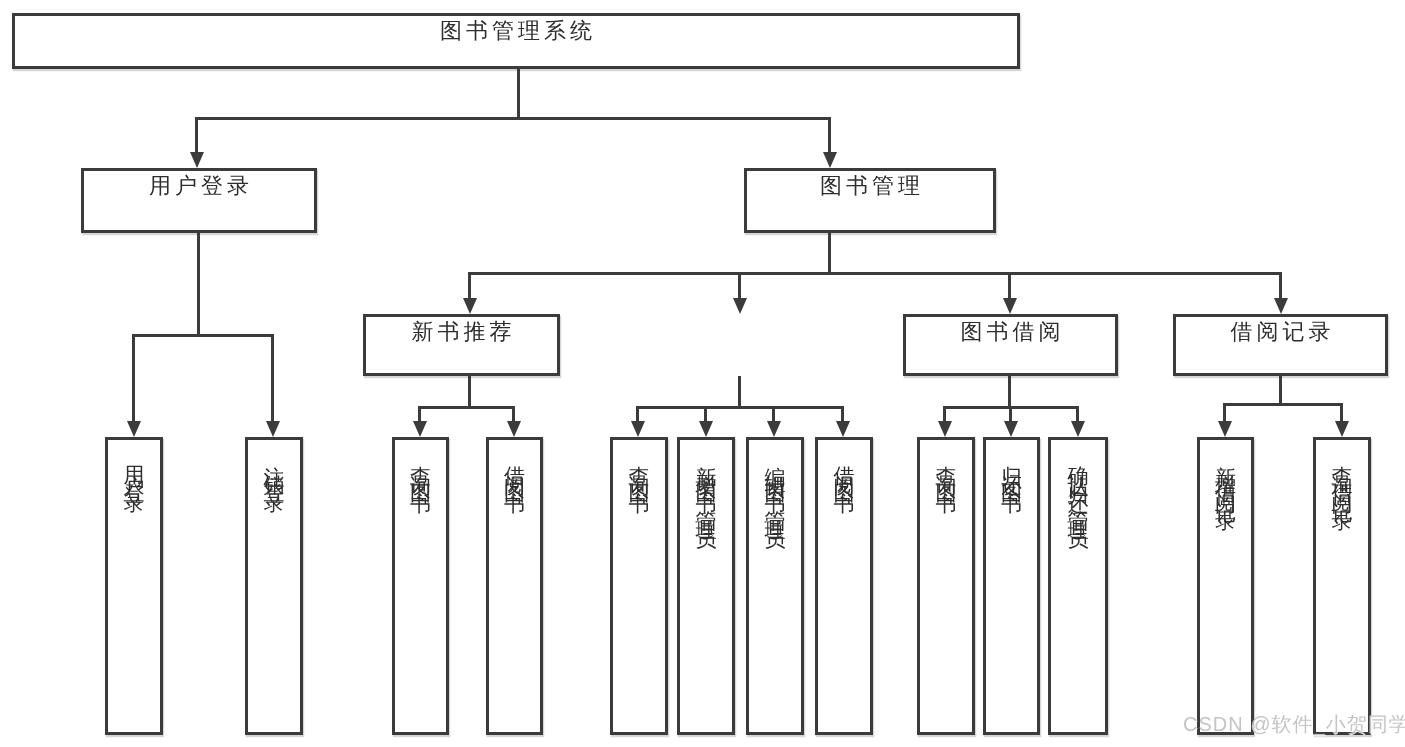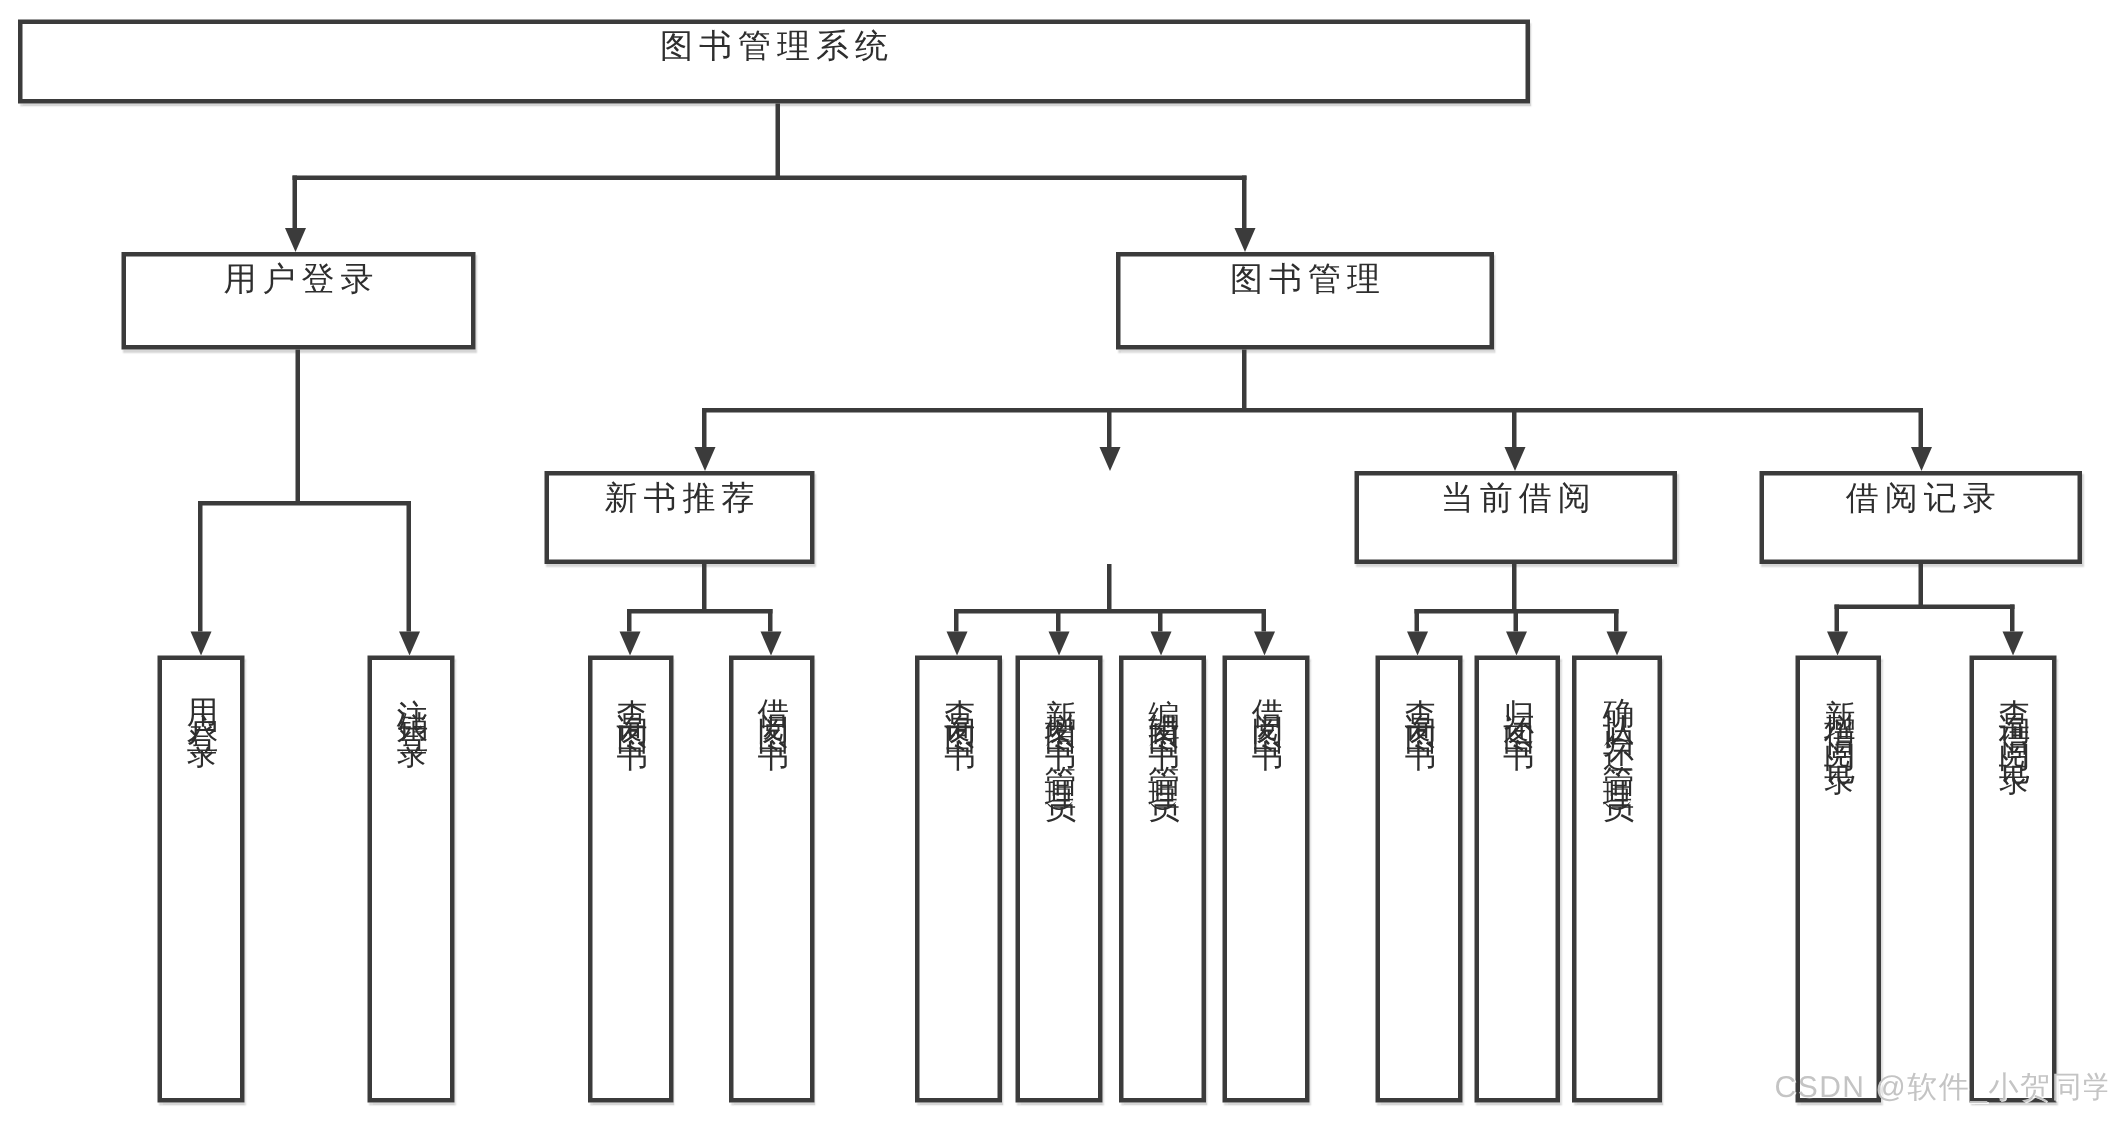--- a/index.html
+++ b/index.html
@@ -75,25 +75,25 @@
   <div class="hline" style="left:468px;top:272px;width:814px"></div>
   <div class="vline" style="left:468px;top:272px;height:26px"></div>
   <div class="arrow" style="left:463px;top:298px"></div>
   <div class="vline" style="left:738px;top:272px;height:26px"></div>
   <div class="arrow" style="left:733px;top:298px"></div>
   <div class="vline" style="left:1008px;top:272px;height:26px"></div>
   <div class="arrow" style="left:1003px;top:298px"></div>
   <div class="vline" style="left:1279px;top:272px;height:26px"></div>
   <div class="arrow" style="left:1274px;top:298px"></div>
 
-  <div class="box" style="left:363px;top:314px;width:180px;height:62px">
+  <div class="box" style="left:363px;top:314px;width:197px;height:62px">
     <span class="hlabel">新书推荐</span>
   </div>
   <div class="box" style="left:903px;top:314px;width:215px;height:62px">
-    <span class="hlabel">当前借阅</span>
+    <span class="hlabel">图书借阅</span>
   </div>
   <div class="box" style="left:1173px;top:314px;width:215px;height:62px">
     <span class="hlabel">借阅记录</span>
   </div>
 
   <div class="vline" style="left:468px;top:376px;height:31px"></div>
   <div class="hline" style="left:418px;top:406px;width:97px"></div>
   <div class="vline" style="left:418px;top:406px;height:15px"></div>
   <div class="arrow" style="left:413px;top:421px"></div>
   <div class="vline" style="left:512px;top:406px;height:15px"></div>

